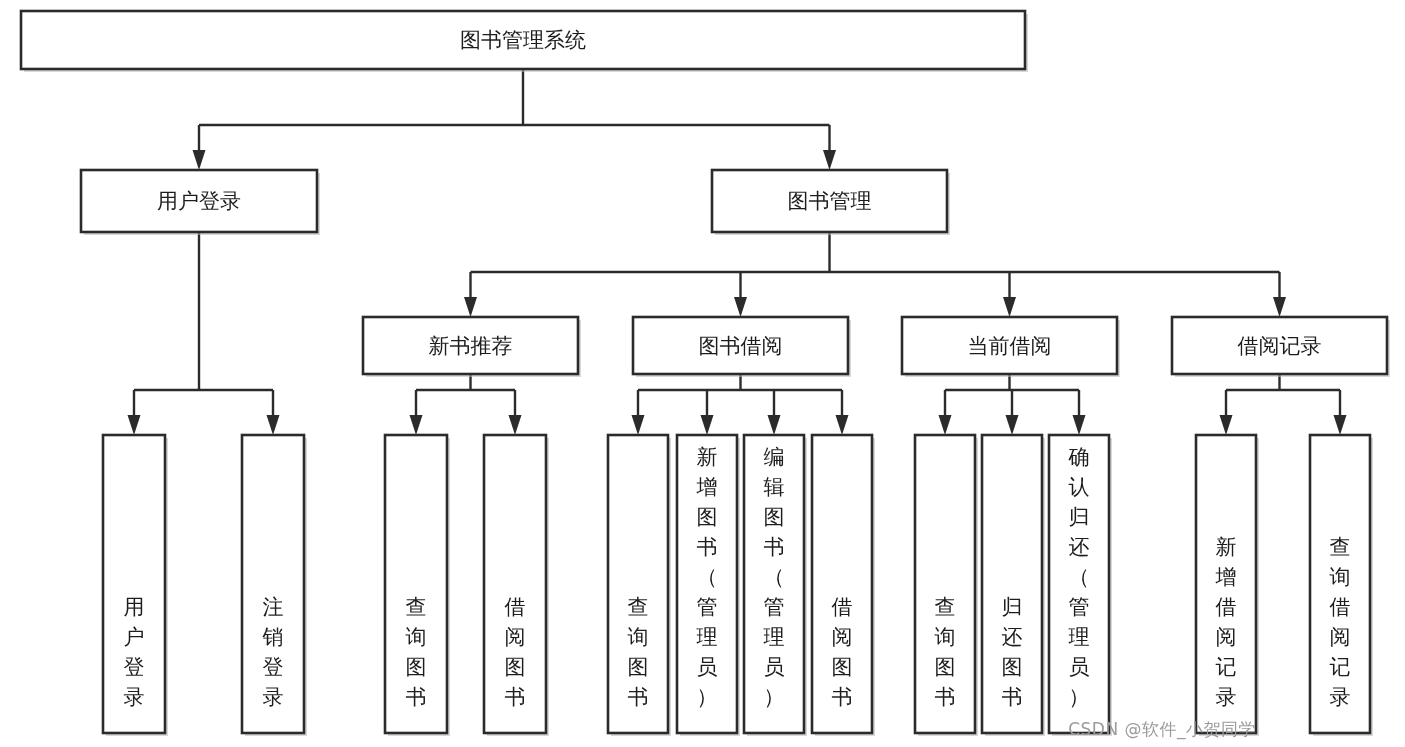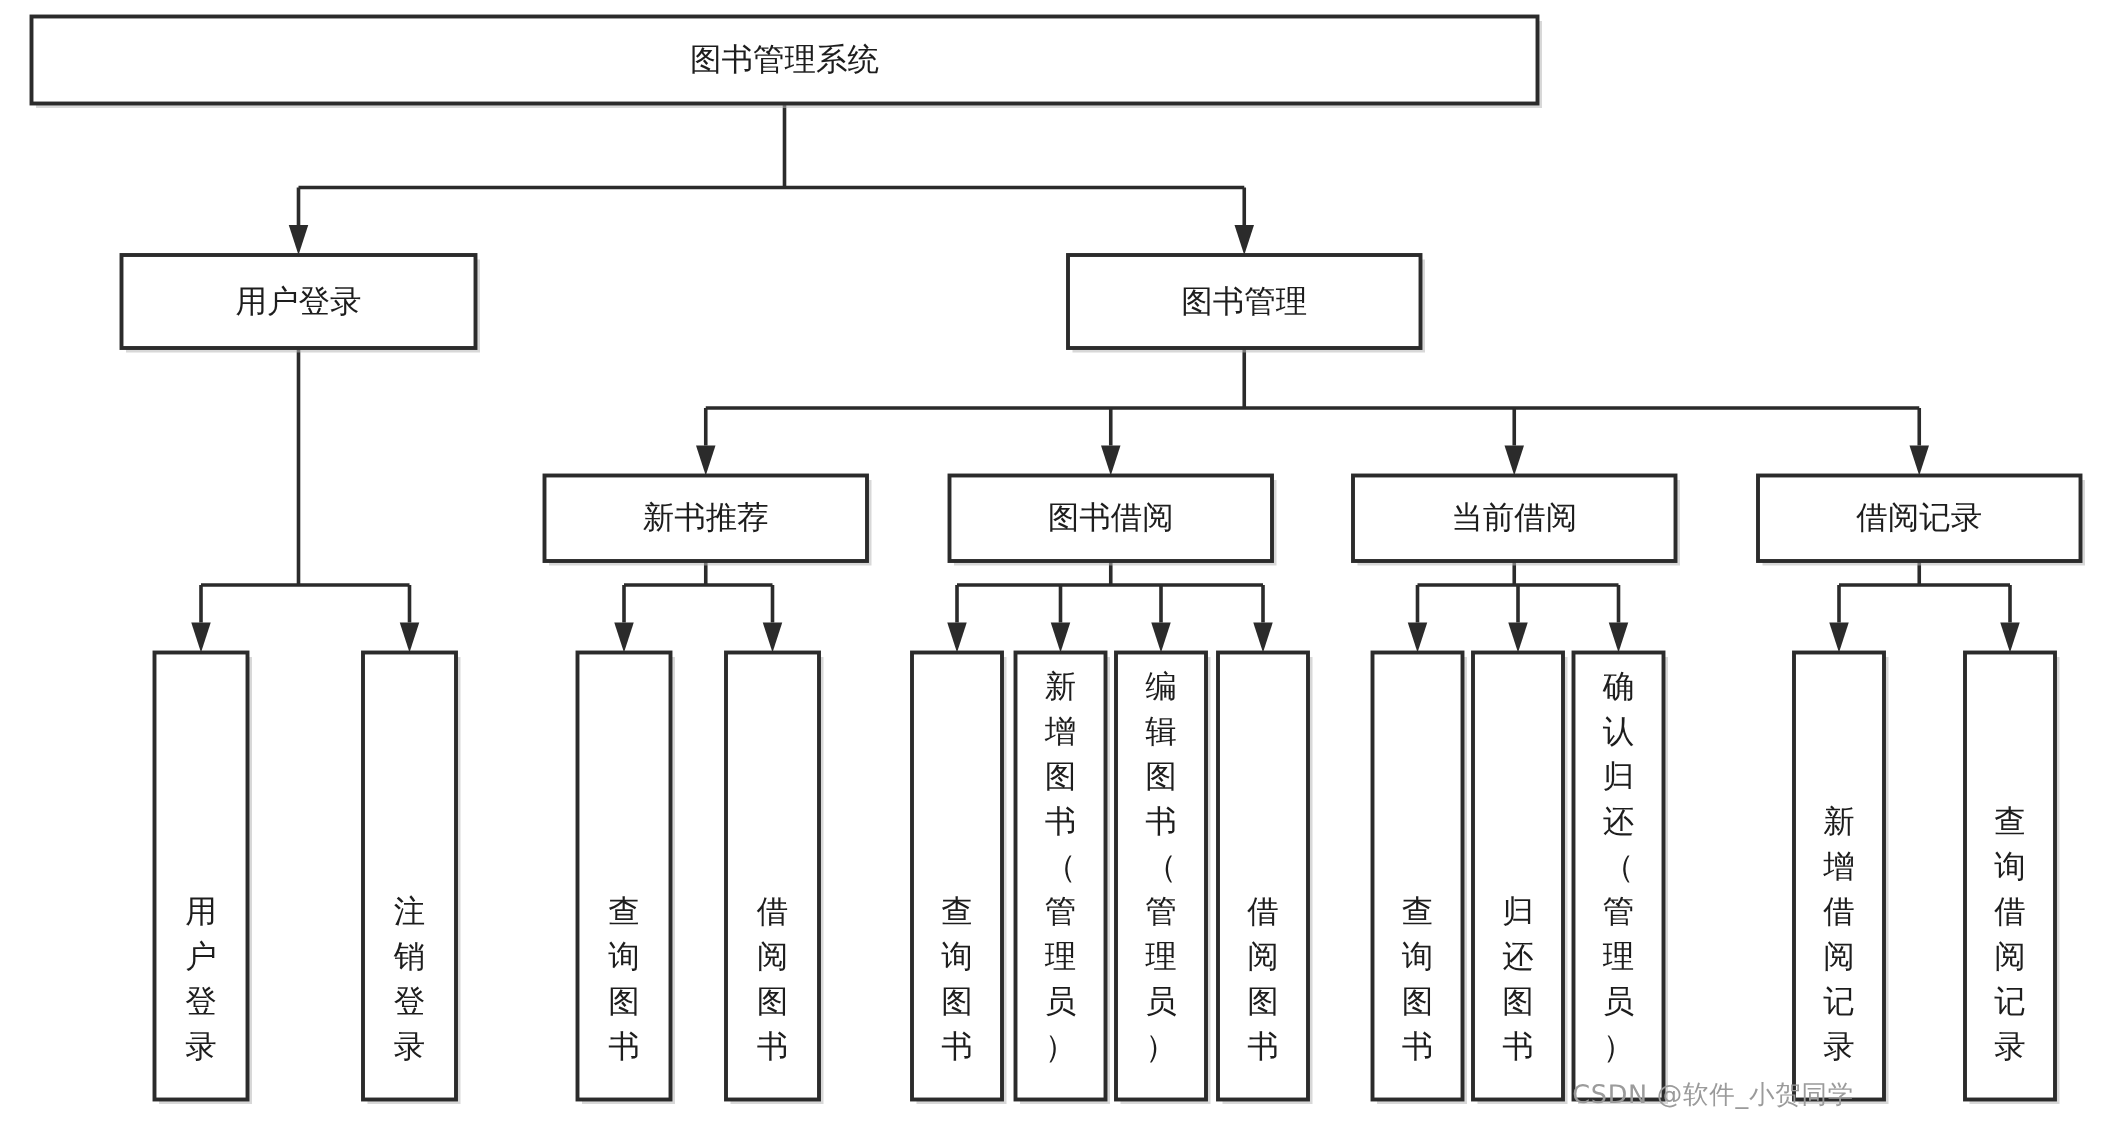--- a/index.html
+++ b/index.html
@@ -51,21 +51,21 @@
     dominant-baseline: middle;
   }
   .node-label-vert {
     fill: #1d1d1d;
     font-family: "DejaVu Sans", "Liberation Sans", sans-serif;
     font-size: 21px;
     text-anchor: middle;
   }
   .watermark {
     position: absolute;
-    right: 24px;
+    right: 4px;
     bottom: 6px;
     color: #9b9b9b;
     font-size: 17px;
     font-family: "DejaVu Sans", "Liberation Sans", sans-serif;
     letter-spacing: 0.5px;
     white-space: nowrap;
     pointer-events: none;
   }
 </style>
 </head>

